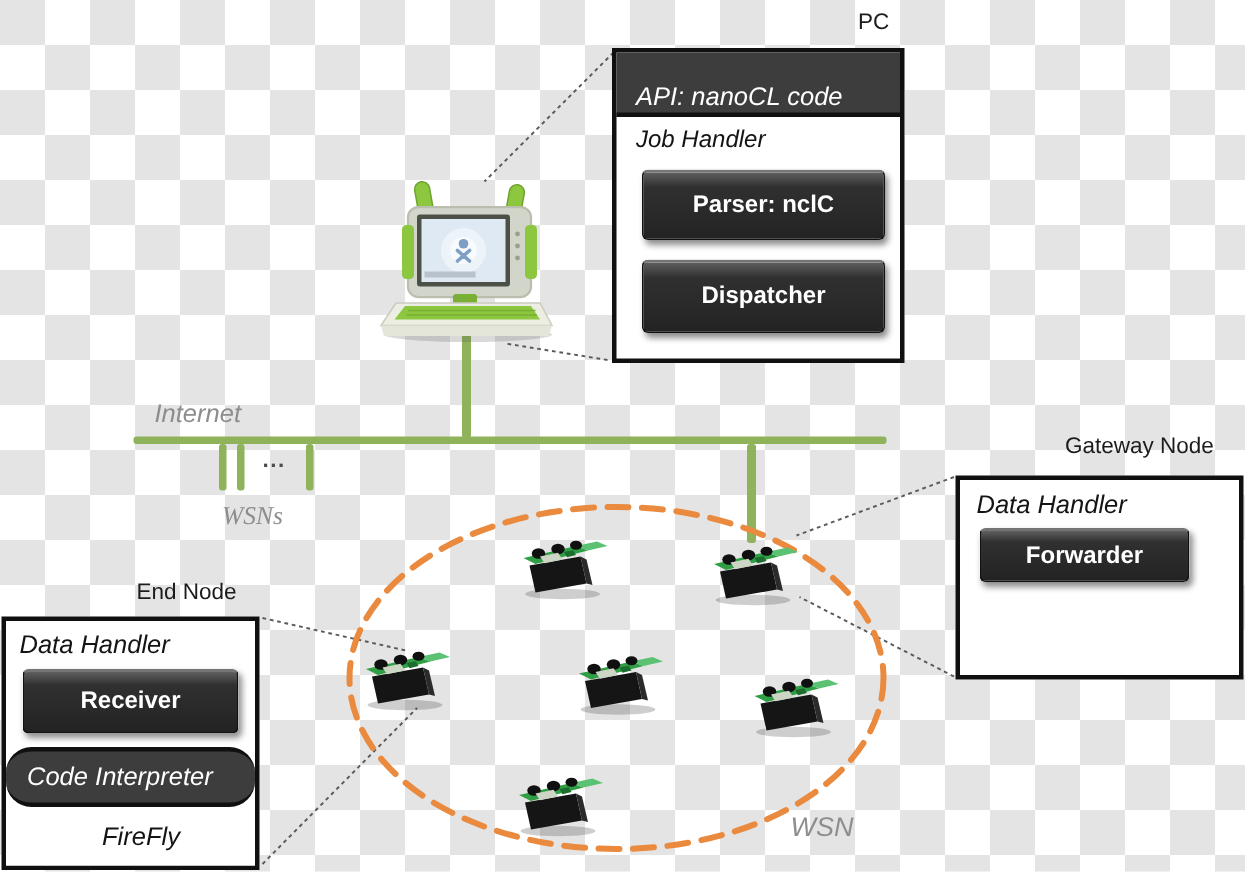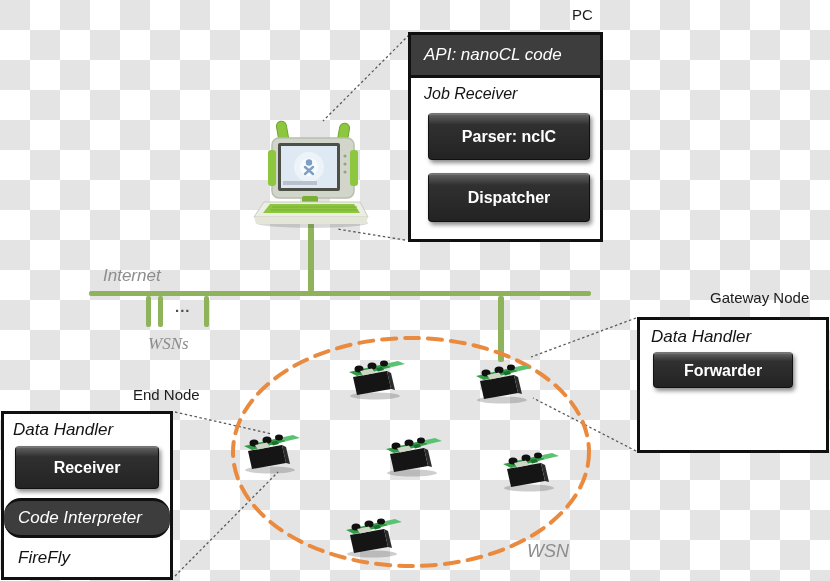--- a/index.html
+++ b/index.html
@@ -97,24 +97,24 @@
     <circle cx="97" cy="46" r="1.6" fill="#9aa08f"></circle>
     <circle cx="97" cy="54" r="1.6" fill="#9aa08f"></circle>
     <rect x="54" y="78" width="16" height="9" rx="2" fill="#79af34"></rect>
     <path d="M16 84 L112 84 L120 99 L6 99 Z" fill="#eceee4" stroke="#c9ccbd" stroke-width="1"></path>
     <path d="M22 86 L106 86 L112 95 L15 95 Z" fill="#8dc63f"></path>
     <path d="M24 89 L109 89 M23 92 L110 92" stroke="#79af34" stroke-width="1"></path>
     <path d="M6 99 L120 99 L118 106 L8 106 Z" fill="#e4e6da"></path>
   </svg>
 
   <div class="abs frame" style="left:408px;top:32px;width:195px;height:210px;">
-    <div class="panel-header" style="height:43px;">
+    <div class="panel-header" style="height:43px;align-items:flex-end;">
       <span>API: nanoCL code</span>
     </div>
-    <div class="abs section-label" style="left:13px;top:50px;">Job Receiver</div>
+    <div class="abs section-label" style="left:13px;top:50px;">Job Handler</div>
     <div class="dark-btn" style="left:17px;top:78px;width:162px;height:47px;">Parser: nclC</div>
     <div class="dark-btn" style="left:17px;top:138px;width:162px;height:49px;">Dispatcher</div>
   </div>
 
   <svg class="abs" style="left:229px;top:334px;" width="364" height="236" viewBox="0 0 364 236">
     <ellipse cx="182" cy="118" rx="178" ry="114" fill="none" stroke="#ea8a3e" stroke-width="4" stroke-dasharray="14 9" stroke-linecap="round"></ellipse>
   </svg>
   <div class="abs gray-label" style="left:527px;top:541px;font-size:18px;">WSN</div>
 
   <svg class="abs" style="left:346px;top:356px;" width="62" height="44">
@@ -135,27 +135,27 @@
   <svg class="abs" style="left:343px;top:514px;" width="62" height="44">
       <use href="#sym-mote"></use>
     </svg>
 
   <div class="abs plain-label" style="left:710px;top:289px;">Gateway Node</div>
   <div class="abs frame" style="left:637px;top:317px;width:192px;height:136px;">
     <div class="abs section-label" style="left:11px;top:7px;font-size:17px;">Data Handler</div>
     <div class="dark-btn" style="left:13px;top:32px;width:140px;height:36px;">Forwarder</div>
   </div>
 
-  <div class="abs plain-label" style="left:91px;top:386px;padding-left:42px;">End Node</div>
+  <div class="abs plain-label" style="left:91px;top:386px;">End Node</div>
   <div class="abs frame" style="left:1px;top:411px;width:172px;height:169px;">
     <div style="position:relative;height:84px;background:#fff;">
       <div class="abs section-label" style="left:9px;top:6px;font-size:17px;">Data Handler</div>
       <div class="dark-btn" style="left:11px;top:32px;width:144px;height:43px;">Receiver</div>
     </div>
     <div class="dark-layer" style="height:34px;border-top:3px solid #101010;border-bottom:3px solid #101010;display:flex;align-items:center;">
       <span class="section-label" style="color:#ffffff;margin-left:14px;font-size:17px;">Code Interpreter</span>
     </div>
-    <div style="height:39px;background:#fff;display:flex;align-items:center;">
+    <div style="height:39px;background:#fff;display:flex;align-items:center;justify-content:center;">
       <span class="section-label" style="margin-left:14px;font-size:17px;">FireFly</span>
     </div>
   </div>
 
 </div>
 
 </body></html>

